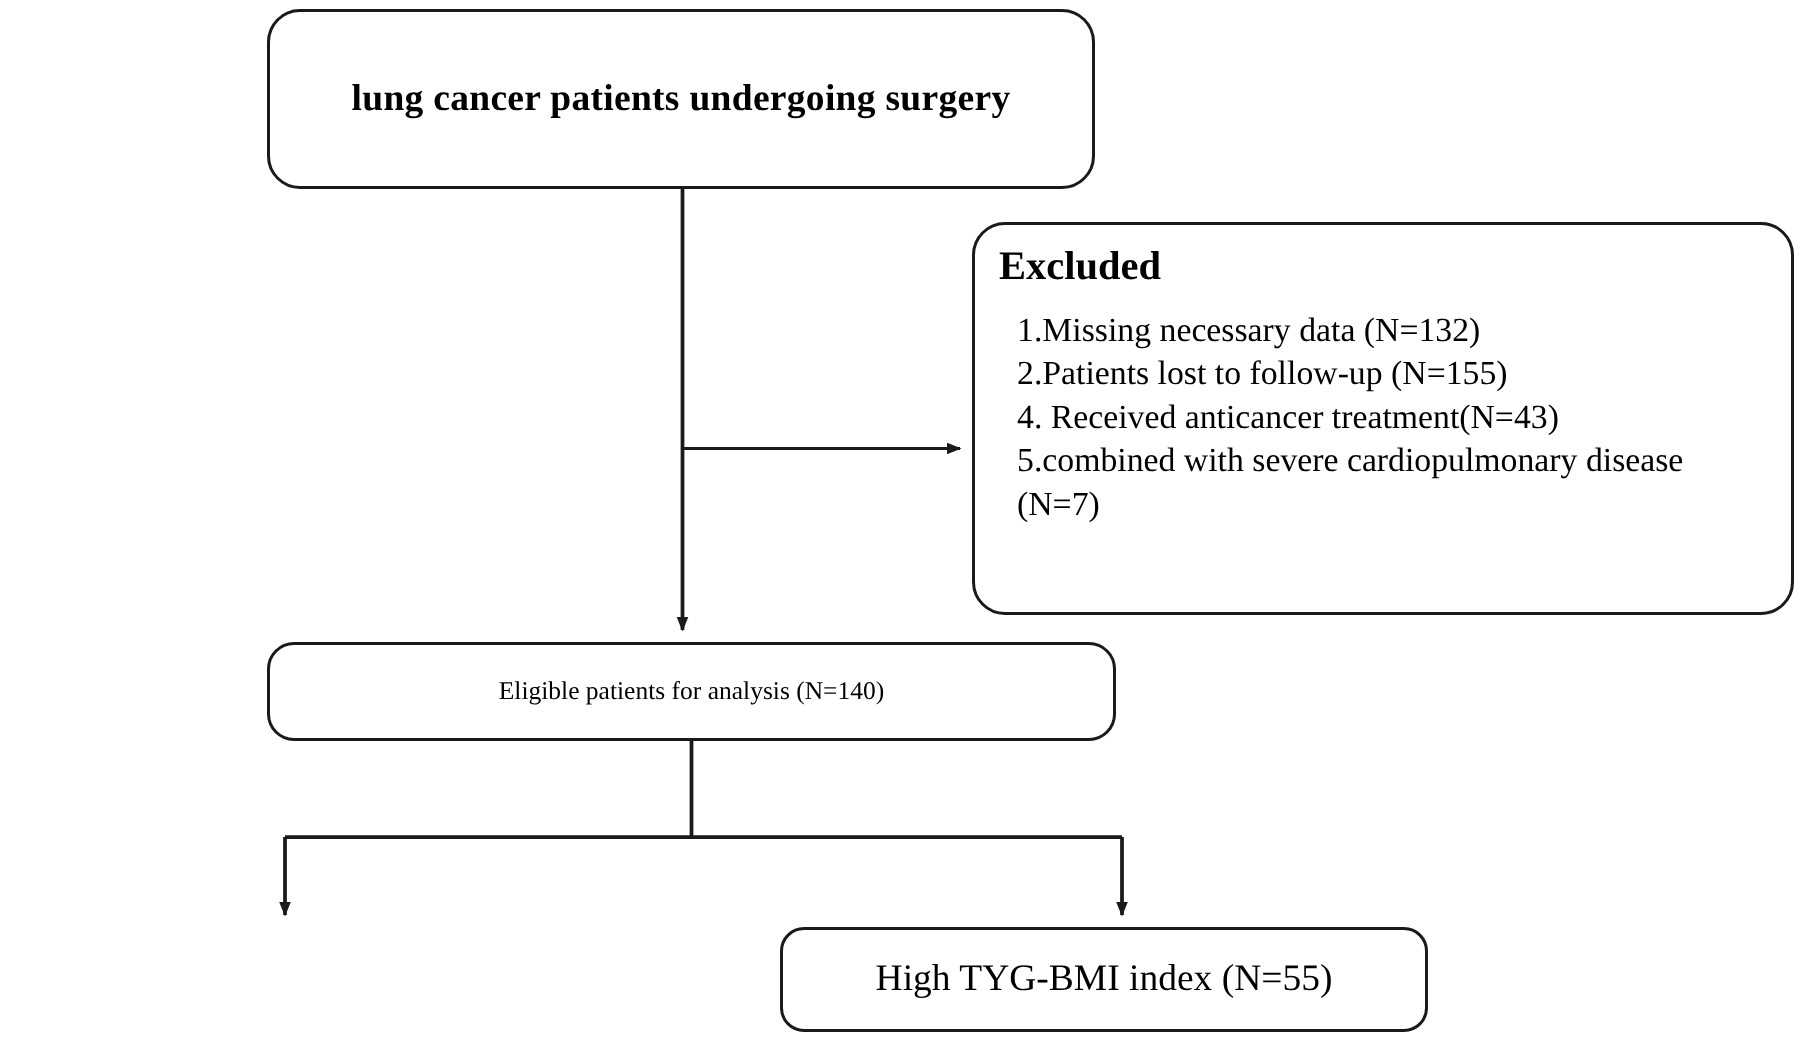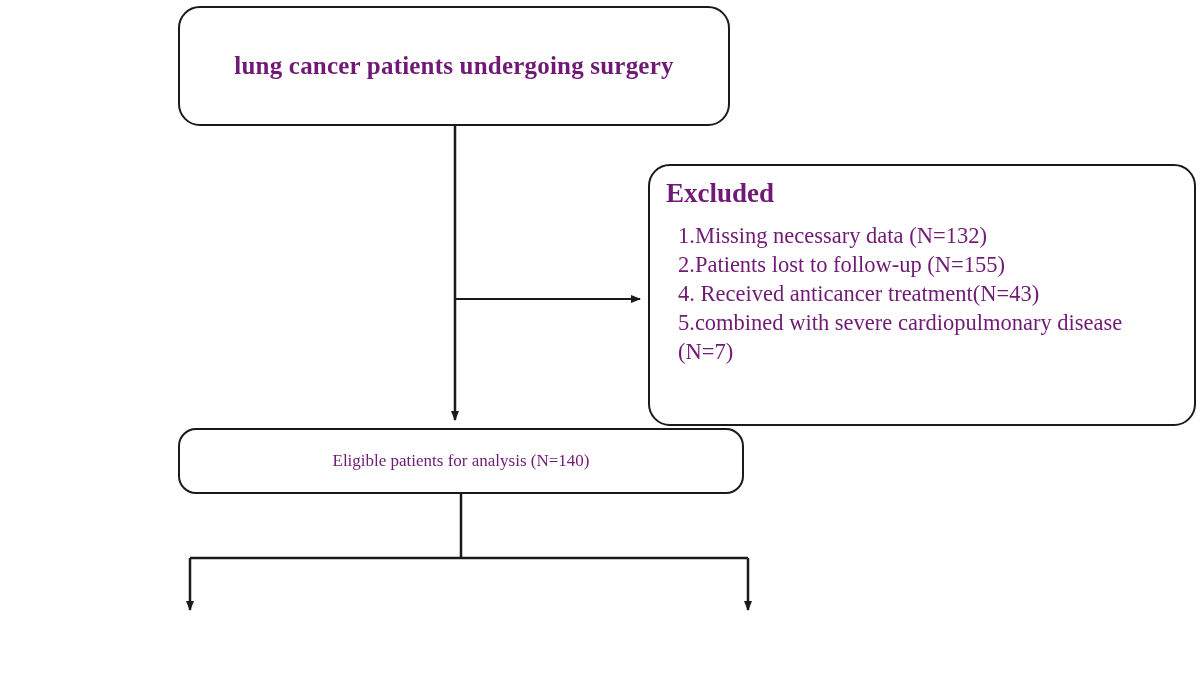--- a/index.html
+++ b/index.html
@@ -6,21 +6,21 @@
     margin: 0;
     padding: 0;
     background: #ffffff;
   }
   #canvas {
     position: relative;
     width: 1200px;
     height: 691px;
     background: #ffffff;
     font-family: "Liberation Serif", serif;
-    color: #701a75;
+    color: #000000;
     overflow: hidden;
   }
   .node {
     position: absolute;
     box-sizing: border-box;
     border: 2px solid #1a1a1a;
     border-radius: 18px;
     background: #ffffff;
     display: flex;
     align-items: center;
@@ -41,21 +41,21 @@
     border-radius: 22px;
   }
   #box-top .txt {
     font-weight: bold;
     font-size: 25px;
     letter-spacing: 0.2px;
   }
   
   #box-excluded {
     left: 648px;
-    top: 164px;
+    top: 148px;
     width: 548px;
     height: 262px;
     border-radius: 22px;
     display: block;
     padding: 10px 14px 10px 16px;
     text-align: left;
   }
   #box-excluded .head {
     font-weight: bold;
     font-size: 27px;
@@ -151,14 +151,17 @@
       <li>4. Received anticancer treatment(N=43)</li>
       <li class="wrap">5.combined with severe cardiopulmonary disease (N=7)</li>
     </ul>
   </div>
 
   <div class="node" id="box-eligible">
     <span class="txt">Eligible patients for analysis (N=140)</span>
   </div>
 
 
+  <div class="node" id="box-high">
+    <span class="txt">High TYG-BMI index (N=55)</span>
+  </div>
 
 </div>
 
 </body></html>

